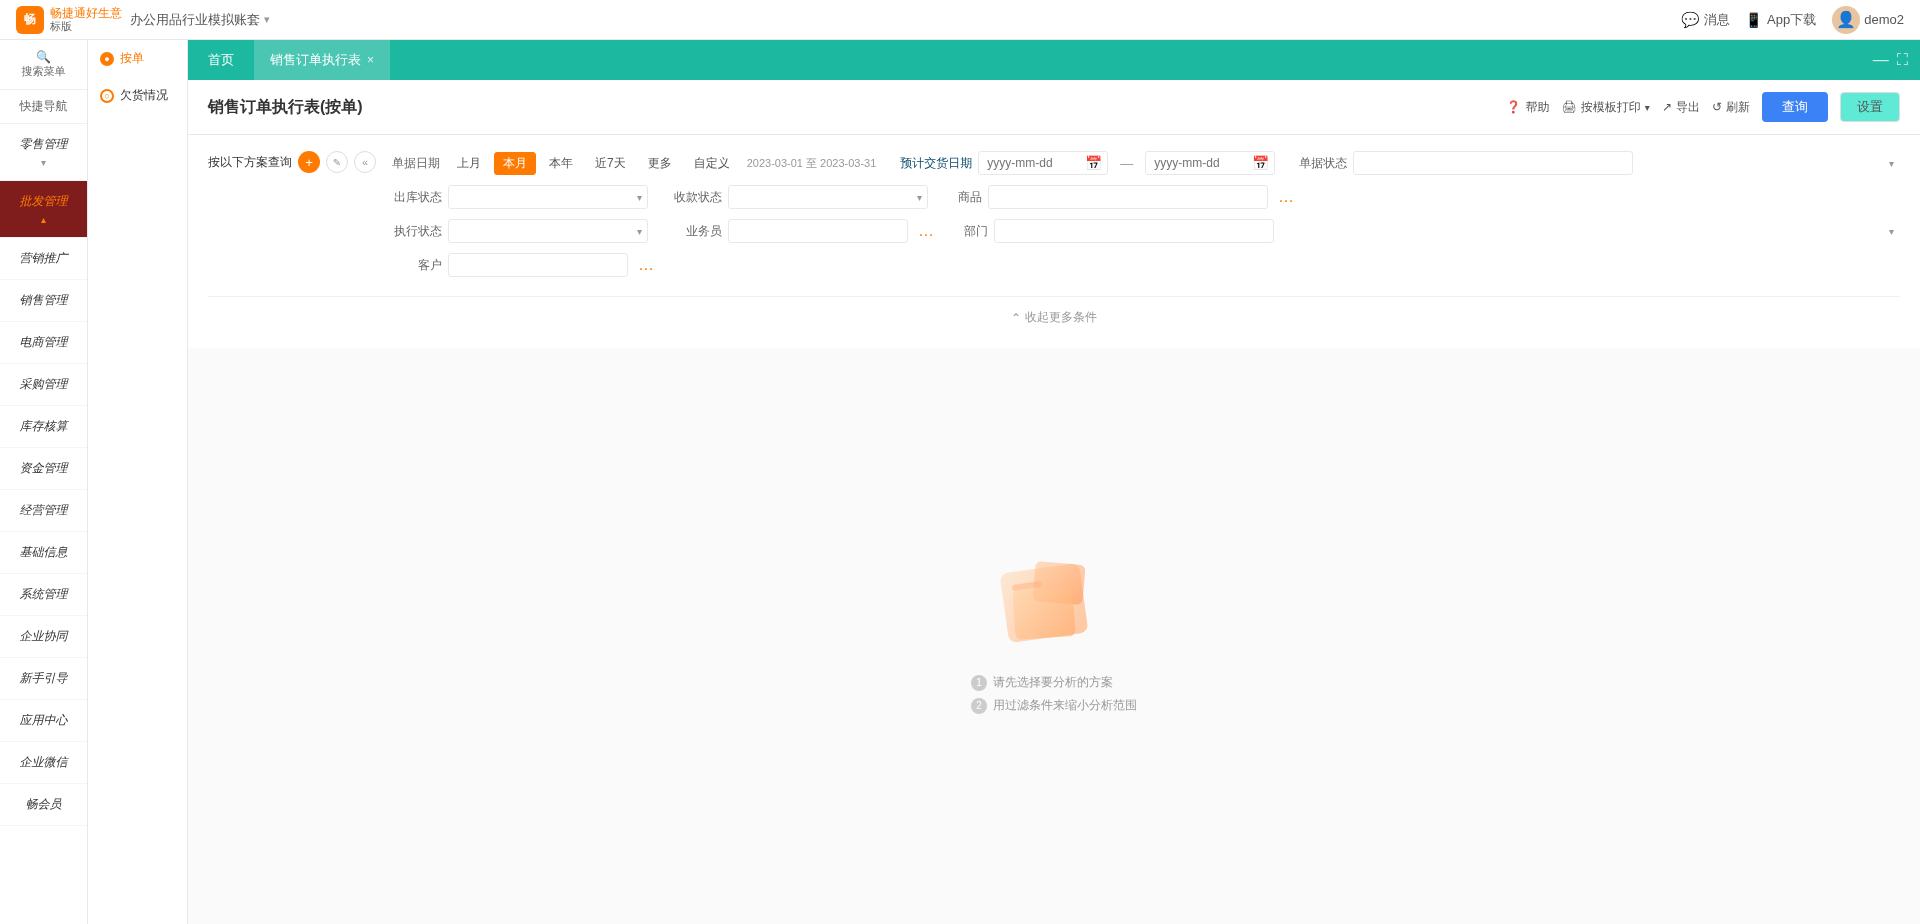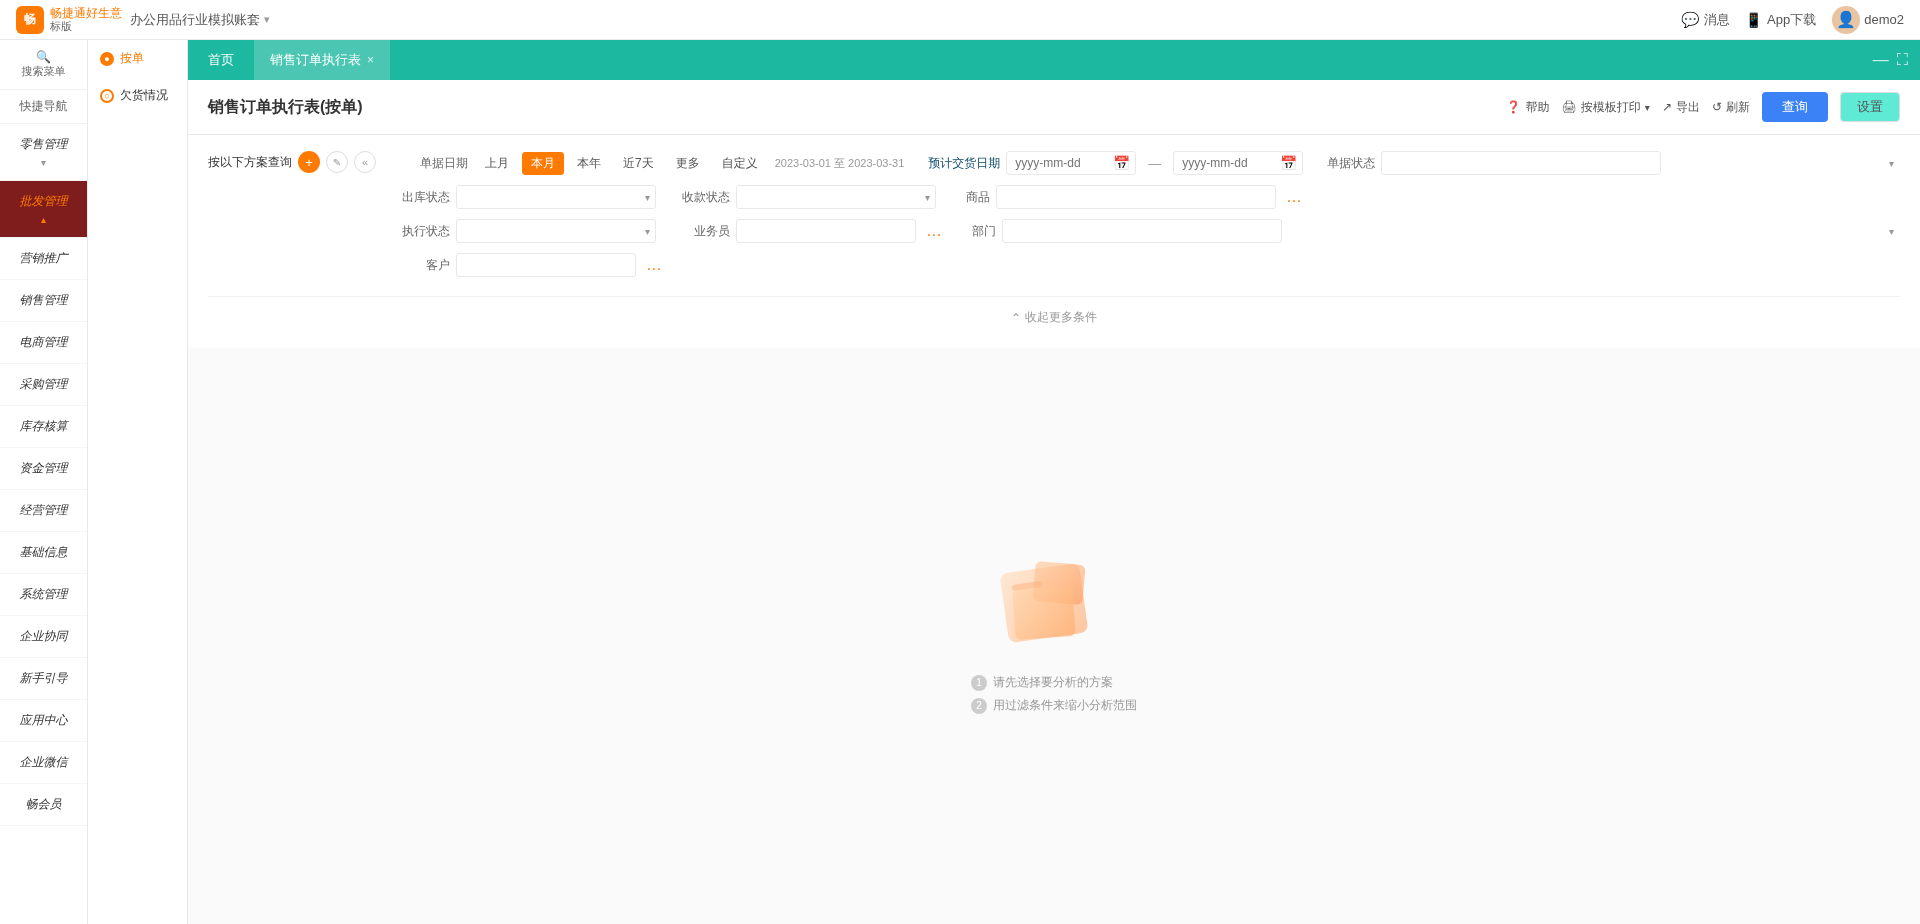--- a/index.html
+++ b/index.html
@@ -229,33 +229,33 @@
             <span>↺</span>
             <span>刷新</span>
           </div>
           <button class="btn-primary">查询</button>
           <button class="btn-default">设置</button>
         </div>
       </div>
 
       <div class="filter-area">
 
-        <div style="display:flex; align-items:flex-start; gap:8px; margin-bottom:10px;">
+        <div style="display:flex; align-items:flex-start; gap:0; margin-bottom:10px;">
           <div style="display:flex; align-items:center; gap:6px; white-space:nowrap; flex-shrink:0; margin-right:16px;">
             <span style="font-size:12px; color:#333;">按以下方案查询</span>
             <div class="filter-tool-btn">+</div>
             <div class="filter-tool-btn outline" style="font-size:10px;">✎</div>
             <div class="filter-tool-btn collapse">«</div>
           </div>
 
           <div style="flex:1;">
 
             <div style="display:flex; align-items:center; margin-bottom:10px; gap:24px;">
 
-              <div style="display:flex; align-items:center; gap:8px;margin-left:20px;">
+              <div style="display:flex; align-items:center; gap:8px;">
                 <span style="font-size:12px; color:#666;">单据日期</span>
                 <div style="display:flex; align-items:center; gap:4px;">
                   <span class="date-btn">上月</span>
                   <span class="date-btn active">本月</span>
                   <span class="date-btn">本年</span>
                   <span class="date-btn">近7天</span>
                   <span class="date-btn">更多</span>
                   <span class="date-btn">自定义</span>
                 </div>
                 <span style="font-size:11px; color:#999;">2023-03-01 至 2023-03-31</span>

